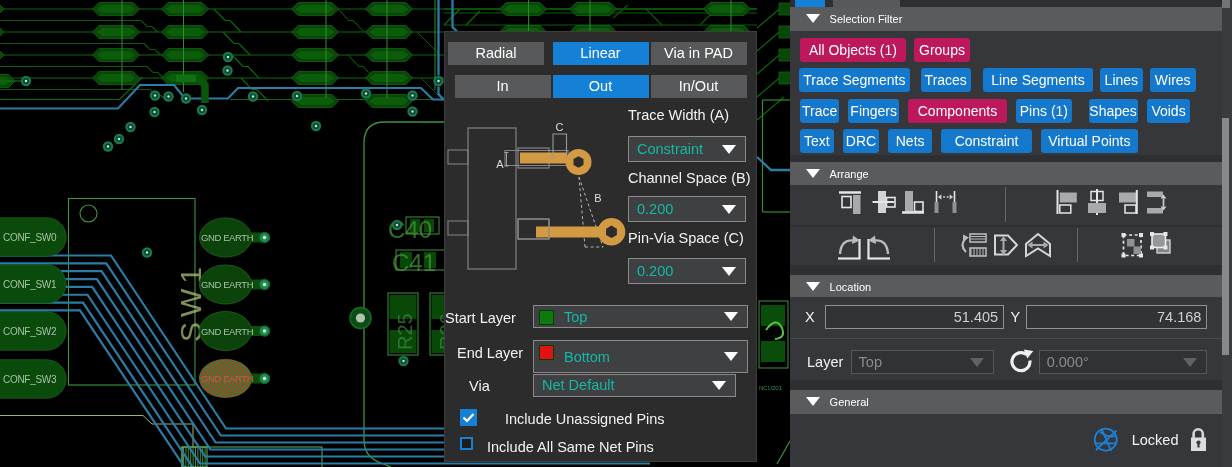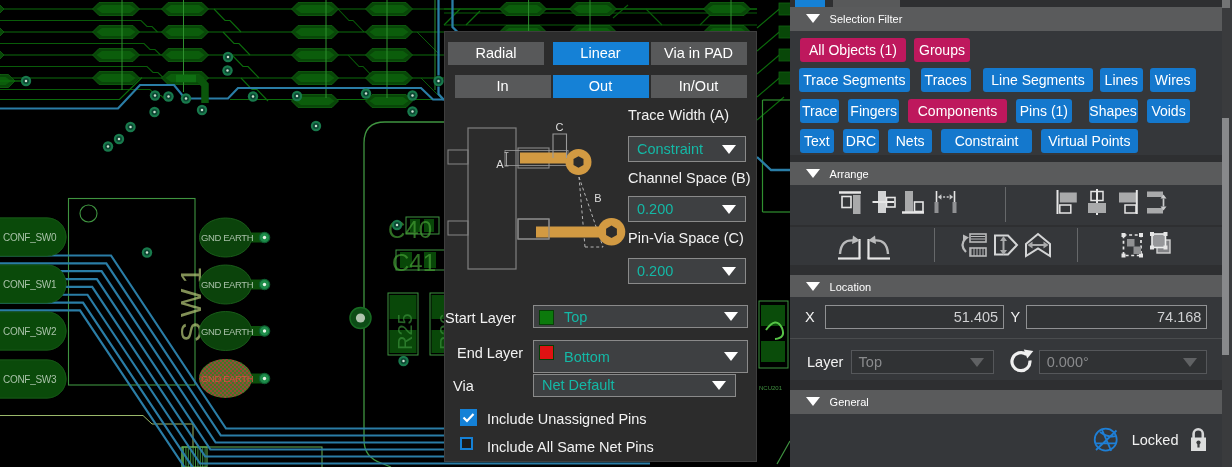--- a/index.html
+++ b/index.html
@@ -343,29 +343,29 @@
         <span class="sw" style="background:#0c7a0c"></span>
         <span class="dt" style="left:30px">Top</span>
         <span style="position:absolute;right:9px;top:50%;margin-top:-4.5px;width:0;height:0;border-left:7px solid transparent;border-right:7px solid transparent;border-top:9px solid #ffffff"></span>
       </div>
  <div class="dl" style="left:12px;top:313px">End Layer</div>
  <div class="dd" style="left:88px;top:308px;width:215px;height:33px">
         <span class="sw" style="background:#e01212"></span>
         <span class="dt" style="left:30px">Bottom</span>
         <span style="position:absolute;right:9px;top:50%;margin-top:-4.5px;width:0;height:0;border-left:7px solid transparent;border-right:7px solid transparent;border-top:9px solid #ffffff"></span>
       </div>
- <div class="dl" style="left:8px;top:346px">Via</div>
+ <div class="dl" style="left:24px;top:346px">Via</div>
  <div class="dd" style="left:88px;top:341.5px;width:203px;height:23px">
         <span class="dt">Net Default</span>
         <span style="position:absolute;right:9px;top:50%;margin-top:-4.5px;width:0;height:0;border-left:7px solid transparent;border-right:7px solid transparent;border-top:9px solid #ffffff"></span>
       </div>
  <div class="cb" style="left:15px;top:377px;background:#1581d6"><svg width="17" height="17" viewBox="0 0 17 17">
           <path d="M3.5,8.5 L7,12 L13.5,5" stroke="#fff" stroke-width="2.2" fill="none"></path>
         </svg></div>
- <div class="dl" style="left:42px;top:379px">Include Unassigned Pins</div>
+ <div class="dl" style="left:60px;top:379px">Include Unassigned Pins</div>
  <div class="cb" style="left:15px;top:405px;background:#1c1c1c;border:2px solid #1581d6;width:13px;height:13px"></div>
  <div class="dl" style="left:42px;top:407px">Include All Same Net Pins</div>
 </div>
 
 <div id="pnl">
  <div style="position:absolute;left:4.7px;top:0;width:30.6px;height:6.5px;background:#1581d6"></div>
  <div style="position:absolute;left:43px;top:0;width:67px;height:6.5px;background:#58595a"></div>
  <div class="filt"></div>
  <div class="hdr" style="top:7.2px">
         <span class="htri"></span>

